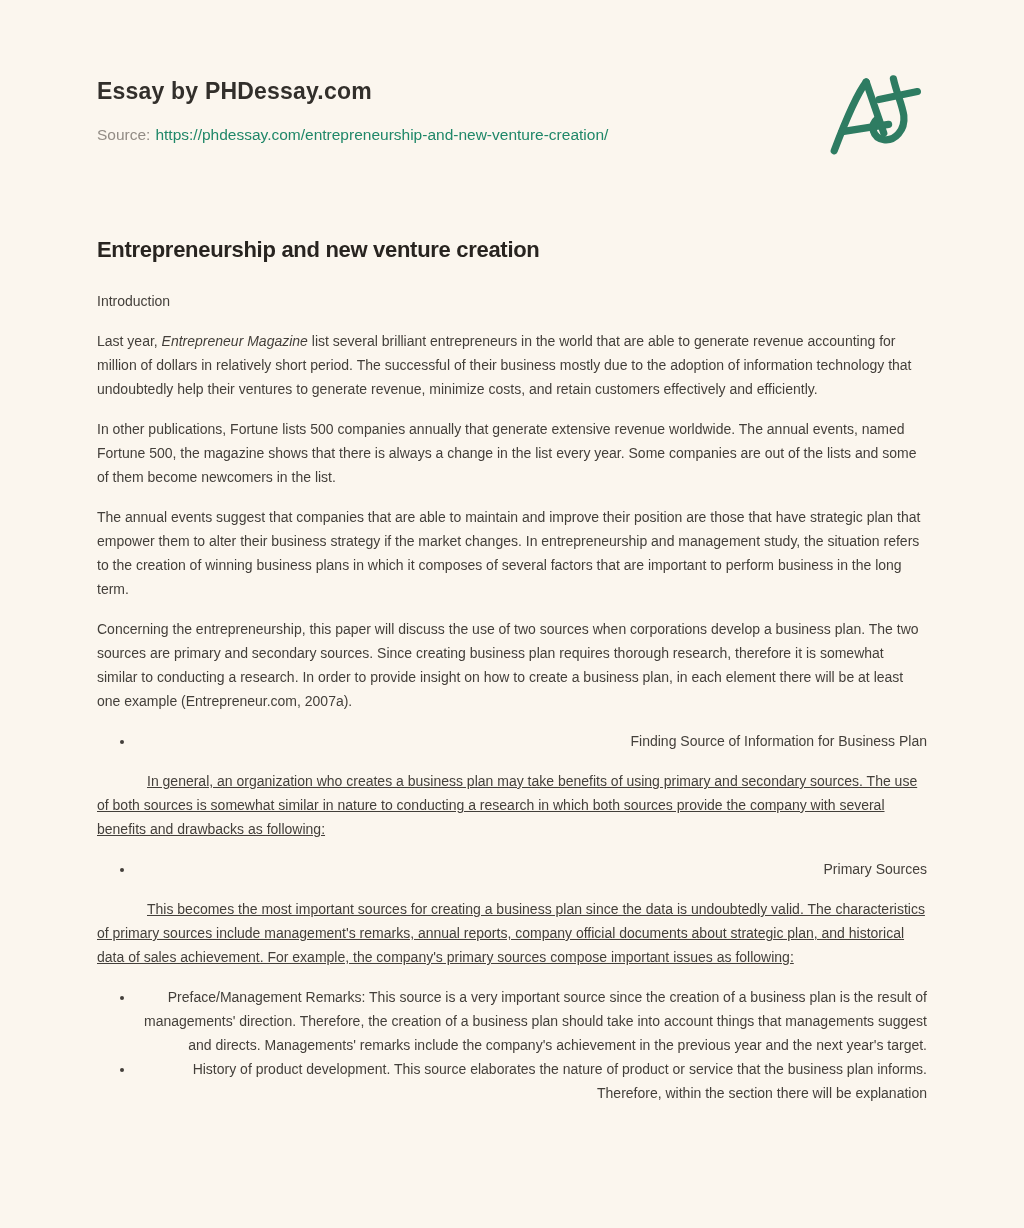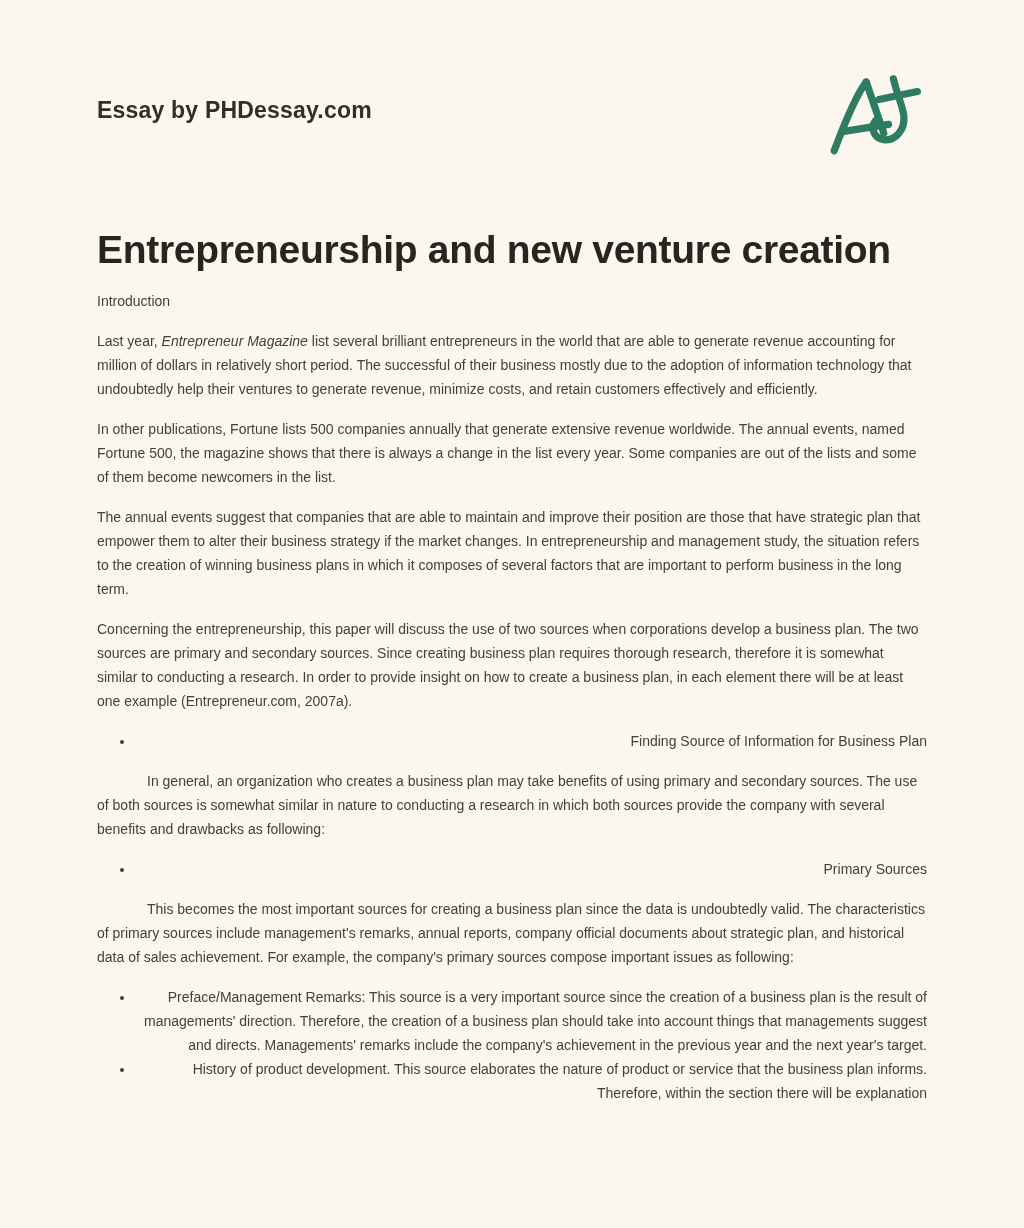--- a/index.html
+++ b/index.html
@@ -14,21 +14,21 @@
   }
   .page {
     width: 1024px;
     height: 1228px;
     padding: 72px 97px 0 97px;
   }
   
   .header {
     display: flex;
     justify-content: space-between;
-    align-items: center;
+    align-items: flex-start;
   }
   .brand {
     font-size: 23px;
     font-weight: 700;
     color: #322f2b;
     letter-spacing: 0.2px;
     margin: 6px 0 21px 0;
   }
   .source-line {
     font-size: 15.5px;
@@ -41,51 +41,54 @@
     cursor: pointer;
   }
   .logo {
     width: 104px;
     height: 100px;
     margin-top: -8px;
     flex: 0 0 auto;
   }
   
   .title {
-    font-size: 39px;
+    font-size: 22px;
     line-height: 40px;
     font-weight: 700;
     color: #282420;
     letter-spacing: -0.3px;
     margin: 66px 0 0 0;
   }
   .essay p, .essay li {
     font-size: 14px;
     line-height: 24px;
     color: #433f3a;
   }
   .essay p { margin: 16px 0 0 0; }
   .essay p.first-after-title { margin-top: 19px; }
   .essay ul {
     margin: 16px 0 0 0;
     padding: 0 0 0 38px;
     list-style: disc;
   }
   .essay ul li { margin: 0; padding-left: 0; text-align: right; }
-  .indent { text-indent: 50px; }
+  .indent { text-indent: 50px; text-decoration: underline; }
   em { }
 </style>
 </head>
 <body>
 
 <div class="page">
 
   <div class="header">
     <div>
       <div class="brand">Essay by PHDessay.com</div>
+      <div class="source-line">
+        <span>Source:</span><a class="source-link" href="#">https://phdessay.com/entrepreneurship-and-new-venture-creation/</a>
+      </div>
     </div>
     <div class="logo">
       <svg viewBox="0 0 130 120" width="104" height="100" aria-hidden="true">
         <g stroke="#2e7c62" stroke-width="9" fill="none" stroke-linecap="round" stroke-linejoin="round">
 
           <path d="M14,106 C26,74 40,38 54,20"></path>
 
           <path d="M54,20 L76,84"></path>
 
           <path d="M24,82 L82,73"></path>

